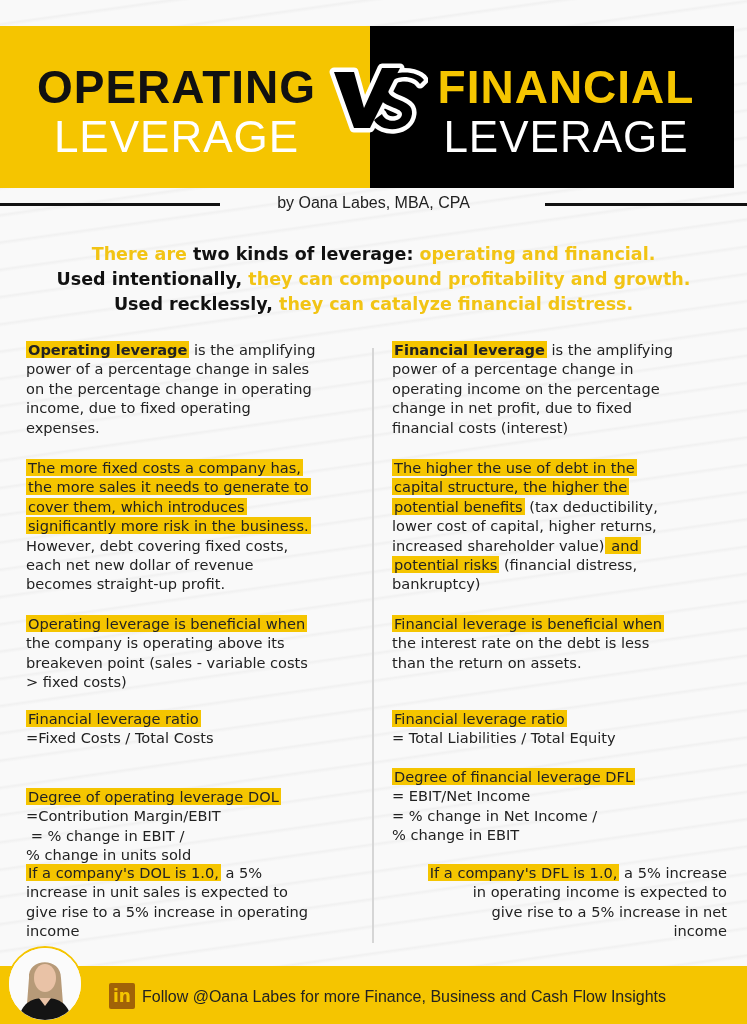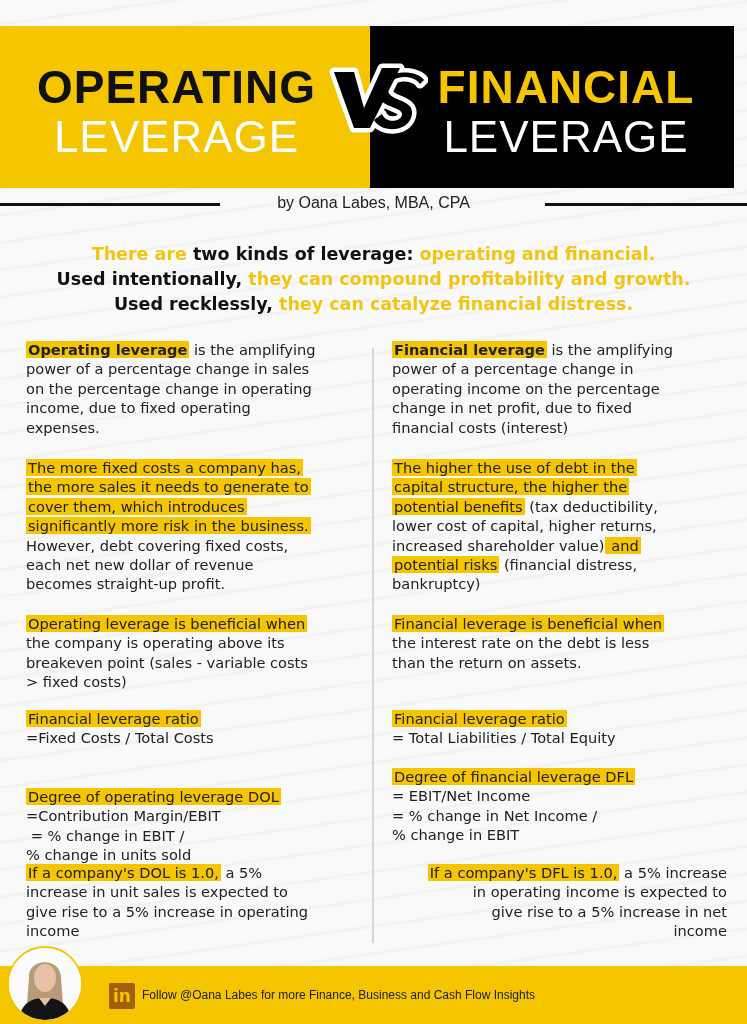--- a/index.html
+++ b/index.html
@@ -46,21 +46,21 @@
   .col-left { left: 26px; }
   .col-right { left: 392px; }
   .divider { position: absolute; left: 372px; top: 348px; width: 2px; height: 595px; background: #d6d6d6; }
   .block { position: absolute; left: 0; width: 100%; }
   .hl { background: #f5c500; box-decoration-break: clone; -webkit-box-decoration-break: clone; padding: 0 2px; }
   .b { font-weight: 700; }
   .line { display: block; white-space: nowrap; }
   .footer { position: absolute; left: 0; top: 966px; width: 747px; height: 58px; background: #f5c500; }
   .footer-text {
     position: absolute; left: 142px; top: 22px;
-    font-family: "Liberation Sans", sans-serif; font-size: 12px; color: #222; white-space: nowrap;
+    font-family: "Liberation Sans", sans-serif; font-size: 16px; color: #222; white-space: nowrap;
   }
   .avatar {
     position: absolute; left: 7px; top: 946px; width: 76px; height: 76px; border-radius: 50%;
     background: #fff; border: 2px solid #f5c500; overflow: hidden;
   }
   .linkedin {
     position: absolute; left: 89px; top: 983px; width: 26px; height: 26px;
     background: #a16207; border-radius: 2px; color: #f5c500;
     font-family: "DejaVu Sans", sans-serif; font-weight: 700; font-size: 17px;
     line-height: 26px; text-align: center; margin-left: 20px;

